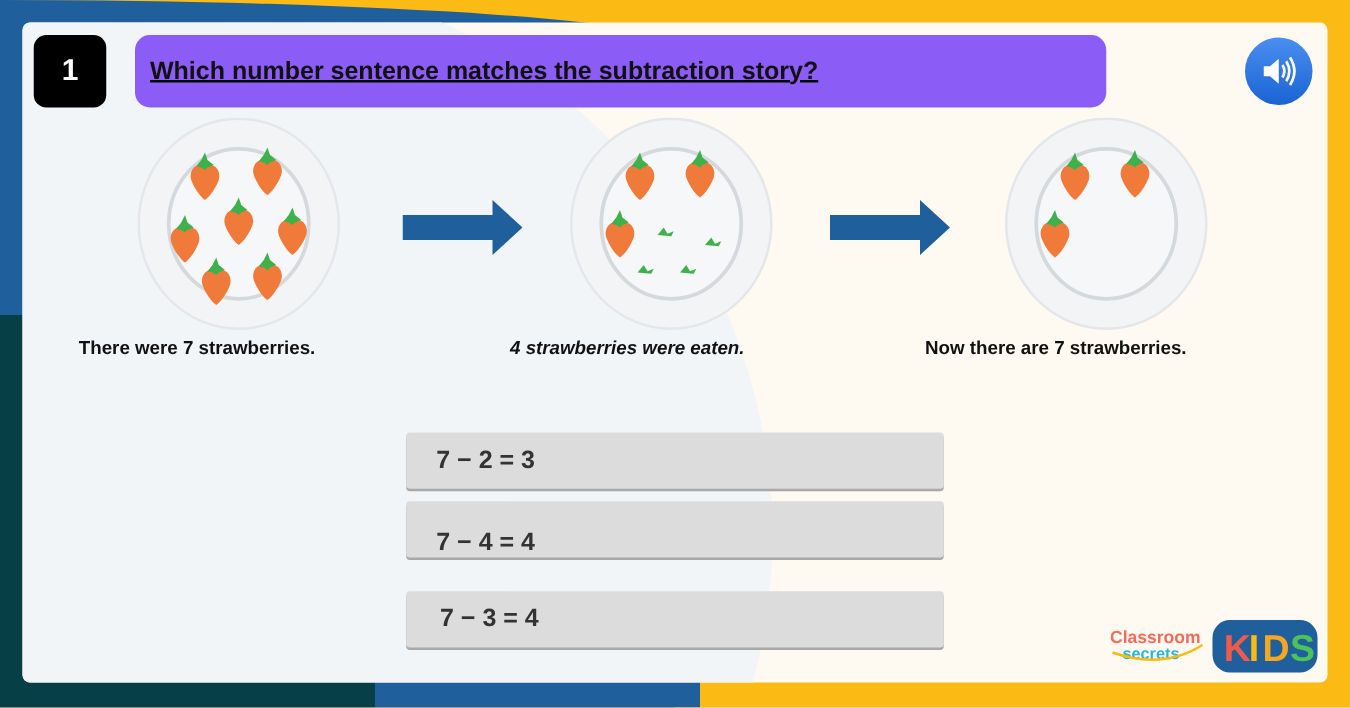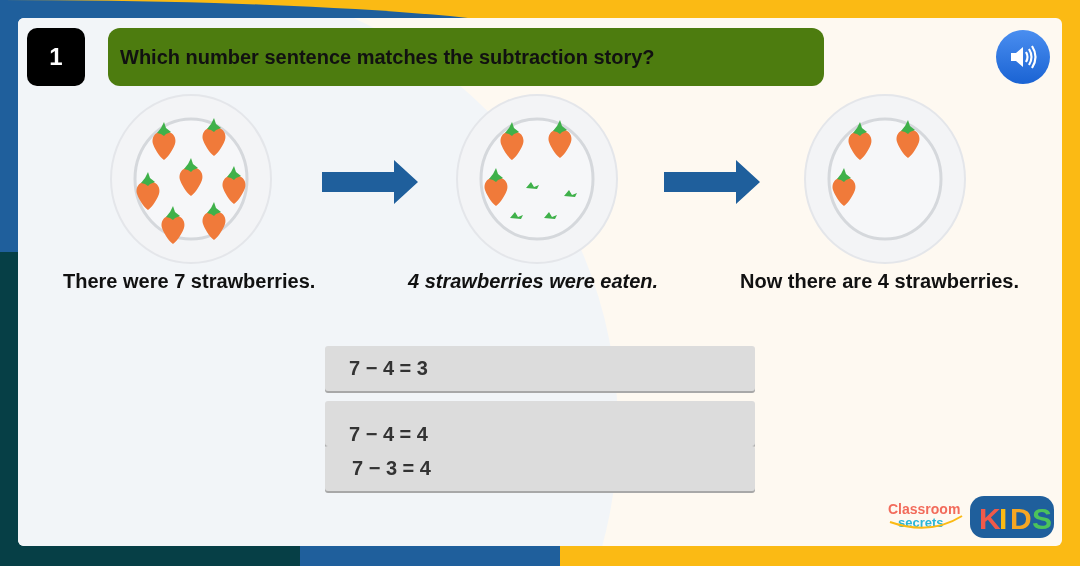--- a/index.html
+++ b/index.html
@@ -3,26 +3,26 @@
 <meta charset="utf-8">
 <style>
   html,body{margin:0;padding:0;}
   body{width:1080px;height:566px;position:relative;overflow:hidden;font-family:"Liberation Sans",sans-serif;background:#fbba14;}
   .bg-blue{position:absolute;left:0;top:0;width:560px;height:566px;background:#1f5f9c;border-top-right-radius:100% 40px;}
   .bg-teal{position:absolute;left:0;top:252px;width:300px;height:314px;background:#063f46;}
   .bg-blue-bottom{position:absolute;left:300px;top:540px;width:240px;height:26px;background:#1f5f9c;}
   .card{position:absolute;left:18px;top:18px;width:1044px;height:528px;border-radius:6px;background:#fef9f1;overflow:hidden;}
   .card-blob{position:absolute;left:-300px;top:-40px;width:900px;height:900px;border-radius:50%;background:#f2f5f8;}
   .qnum{position:absolute;left:9px;top:10px;width:58px;height:58px;background:#000;border-radius:10px;color:#fff;font-weight:bold;font-size:24px;display:flex;align-items:center;justify-content:center;}
-  .qbox{position:absolute;left:90px;top:10px;width:716px;height:58px;background:#4d7c0f;border-radius:12px;display:flex;align-items:center;padding-left:12px;box-sizing:border-box;}
+  .qbox{position:absolute;left:90px;top:10px;width:777px;height:58px;background:#8b5cf6;border-radius:12px;display:flex;align-items:center;padding-left:12px;box-sizing:border-box;text-decoration:underline;}
   .qtext{font-size:20px;font-weight:bold;color:#111;}
   .audio{position:absolute;left:978px;top:12px;width:54px;height:54px;border-radius:50%;background:linear-gradient(#4a8ef0,#1a63d3);display:flex;align-items:center;justify-content:center;cursor:pointer;}
   .plate{position:absolute;width:166px;height:170px;}
   .arrow{position:absolute;width:96px;height:44px;}
-  .caption{position:absolute;top:252px;font-size:20px;font-weight:bold;color:#111;white-space:nowrap;}
+  .caption{position:absolute;top:252px;font-size:15px;font-weight:bold;color:#111;white-space:nowrap;}
   .answer{position:absolute;left:307px;width:430px;height:45px;background:#dcdcdc;border-radius:3px;box-shadow:0 2px 0 #a8a8a8;display:flex;align-items:center;padding-left:24px;box-sizing:border-box;font-size:20px;font-weight:bold;color:#333;cursor:pointer;}
   .logo{position:absolute;left:868px;top:476px;width:170px;height:46px;}
 </style>
 </head>
 <body>
 
 <div class="bg-blue"></div>
 <div class="bg-teal"></div>
 <div class="bg-blue-bottom"></div>
 
@@ -85,29 +85,29 @@
   <svg class="plate" style="left:784px;top:76px;" viewBox="0 0 166 170">
     <ellipse cx="83" cy="85" rx="80" ry="84" fill="#f3f4f6" stroke="#e4e6ea" stroke-width="2"></ellipse>
     <ellipse cx="83" cy="85" rx="56" ry="60" fill="#f6f7f9" stroke="#d5d8dc" stroke-width="3"></ellipse>
     <use href="#sb" x="58" y="36"></use>
     <use href="#sb" x="106" y="34"></use>
     <use href="#sb" x="42" y="82"></use>
   </svg>
 
   <div class="caption" style="left:45px;">There were 7 strawberries.</div>
   <div class="caption" style="left:390px;font-style:italic;">4 strawberries were eaten.</div>
-  <div class="caption" style="left:722px;">Now there are 4 strawberries.</div>
+  <div class="caption" style="left:722px;">Now there are 7 strawberries.</div>
 
   <div class="answer" style="top:328px;">
-    <span>7 − 4 = 3</span>
+    <span>7 − 2 = 3</span>
   </div>
   <div class="answer" style="top:383px;align-items:flex-end;">
     <span>7 − 4 = 4</span>
   </div>
-  <div class="answer" style="top:428px;padding-left:27px;">
+  <div class="answer" style="top:455px;padding-left:27px;">
     <span>7 − 3 = 4</span>
   </div>
 
   <svg class="logo" viewBox="0 0 170 46">
     <text x="2" y="20" font-family="Liberation Sans, sans-serif" font-weight="bold" font-size="14" fill="#f26b5b">Classroom</text>
     <text x="12" y="33" font-family="Liberation Sans, sans-serif" font-weight="bold" font-size="13" fill="#29b6d8">secrets</text>
     <path d="M4 28 q40 14 72 -6" stroke="#fbba14" stroke-width="2" fill="none"></path>
     <rect x="84" y="2" width="84" height="42" rx="14" fill="#1f5f9c"></rect>
     <text x="93" y="35" font-family="Liberation Sans, sans-serif" font-weight="bold" font-size="30" fill="#f05a4a">K</text>
     <text x="113" y="35" font-family="Liberation Sans, sans-serif" font-weight="bold" font-size="30" fill="#fbba14">I</text>

